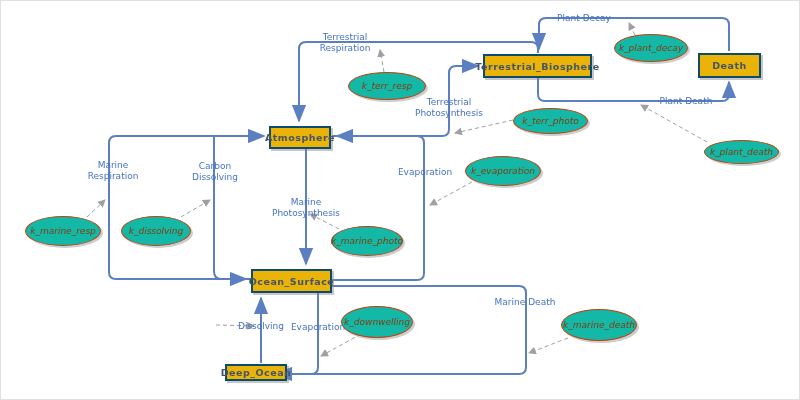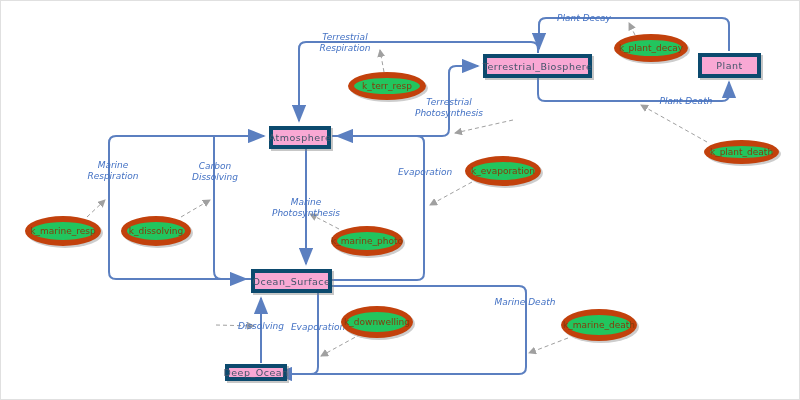--- a/index.html
+++ b/index.html
@@ -4,39 +4,40 @@
 <style>
   html,body{margin:0;padding:0;background:#fff;}
   #canvas{
     position:relative;width:800px;height:400px;background:#ffffff;
     font-family:"DejaVu Sans", sans-serif;overflow:hidden;
     border:1px solid #e0e0e0;box-sizing:border-box;
   }
   #wires{position:absolute;left:0;top:0;z-index:1;}
   .stock{
     position:absolute;z-index:3;
-    background:#f9a8d4;border:4px solid #0c4a6e;
+    background:#eab308;border:2px solid #0c4a6e;
     box-shadow:2px 2px 0 rgba(130,130,130,.45);
     display:flex;align-items:center;justify-content:center;
     color:#44546a;font-size:9.5px;letter-spacing:.5px;white-space:nowrap;
     box-sizing:border-box;
+    font-weight:bold;
   }
   .param{
     position:absolute;z-index:3;
-    background:#22c55e;border:6px solid #c2410c;border-radius:50%;
+    background:#14b8a6;border:1px solid #c2410c;border-radius:50%;
     box-shadow:2px 2px 0 rgba(130,130,130,.40);
     display:flex;align-items:center;justify-content:center;
     color:#843c0c;font-size:9px;white-space:nowrap;
     box-sizing:border-box;
+    font-style:italic;
   }
   .flow-label{
     position:absolute;z-index:2;transform:translate(-50%,-50%);
     color:#4472c4;font-size:9px;line-height:11px;text-align:center;
     white-space:pre-line;
-    font-style:italic;
   }
 </style>
 </head>
 <body>
 
 <div id="canvas">
 
   <svg id="wires" width="800" height="400" viewBox="0 0 800 400">
     <defs>
       <marker id="arrow" viewBox="0 0 10 8" refX="9" refY="4" markerWidth="9" markerHeight="7.2" orient="auto-start-reverse">
@@ -90,24 +91,25 @@
   <div class="flow-label" style="left:305px;top:207px">Marine
 Photosynthesis</div>
   <div class="flow-label" style="left:524px;top:301px">Marine Death</div>
   <div class="flow-label" style="left:260px;top:325px">Dissolving</div>
   <div class="flow-label" style="left:317px;top:326px">Evaporation</div>
 
   <div class="stock" style="left:268px;top:125px;width:62px;height:23px">Atmosphere</div>
   <div class="stock" style="left:250px;top:268px;width:81px;height:24px">Ocean_Surface</div>
   <div class="stock" style="left:224px;top:363px;width:62px;height:17px">Deep_Ocean</div>
   <div class="stock" style="left:482px;top:53px;width:109px;height:24px">Terrestrial_Biosphere</div>
-  <div class="stock" style="left:697px;top:52px;width:63px;height:25px">Plant</div>
+  <div class="stock" style="left:697px;top:52px;width:63px;height:25px">Death</div>
 
   <div class="param" style="left:347px;top:71px;width:78px;height:28px">k_terr_resp</div>
   <div class="param" style="left:613px;top:33px;width:74px;height:28px">k_plant_decay</div>
+  <div class="param" style="left:512px;top:107px;width:75px;height:26px">k_terr_photo</div>
   <div class="param" style="left:703px;top:139px;width:75px;height:24px">k_plant_death</div>
   <div class="param" style="left:464px;top:155px;width:76px;height:30px">k_evaporation</div>
   <div class="param" style="left:24px;top:215px;width:76px;height:30px">k_marine_resp</div>
   <div class="param" style="left:120px;top:215px;width:70px;height:30px">k_dissolving</div>
   <div class="param" style="left:330px;top:225px;width:72px;height:30px">k_marine_photo</div>
   <div class="param" style="left:340px;top:305px;width:72px;height:32px">k_downwelling</div>
   <div class="param" style="left:560px;top:308px;width:76px;height:32px">k_marine_death</div>
 
 </div>
 

